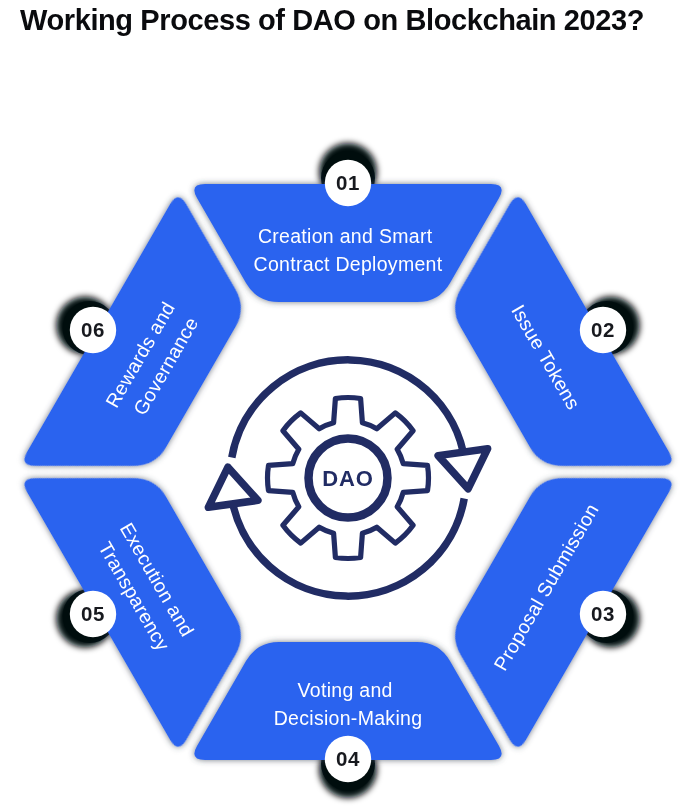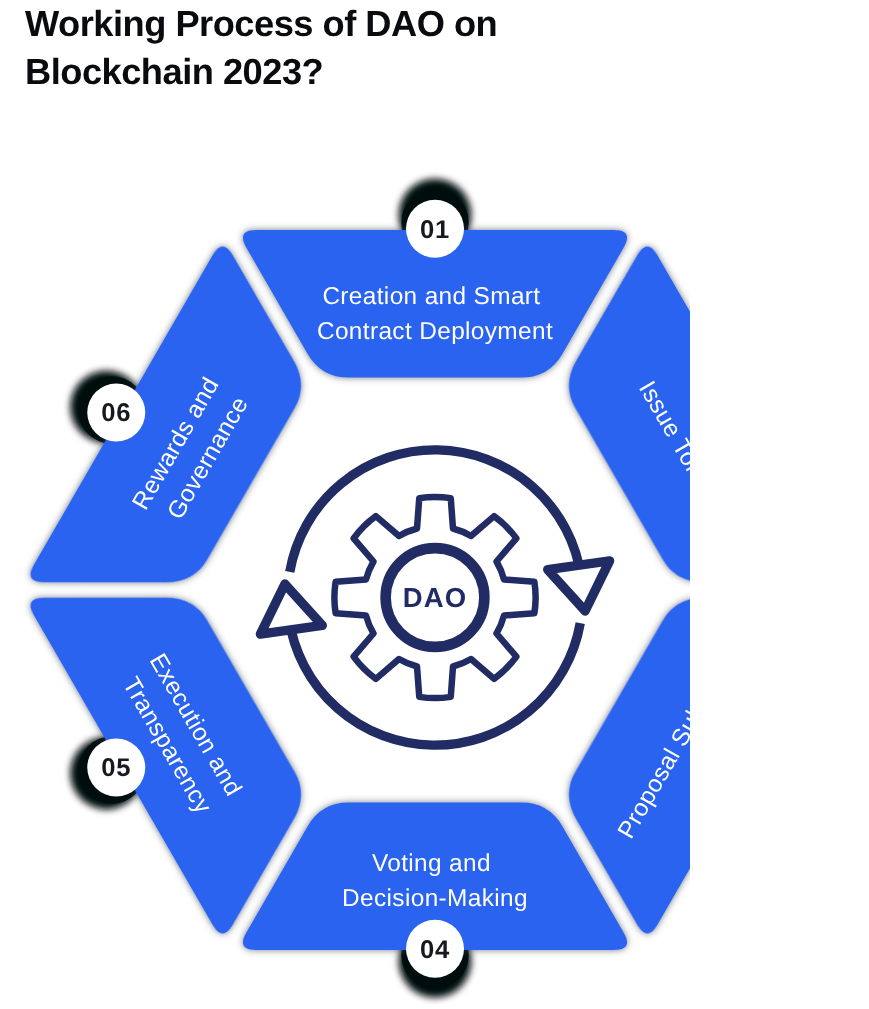--- a/index.html
+++ b/index.html
@@ -1,16 +1,16 @@
 <!DOCTYPE html>
 <html><head>
 <meta charset="utf-8">
 <style>
   html,body{margin:0;padding:0;background:#ffffff;}
-  .stage{position:relative;width:552px;height:807px;background:#fff;overflow:hidden;
+  .stage{position:relative;width:695px;height:807px;background:#fff;overflow:hidden;
          font-family:"Liberation Sans","DejaVu Sans",sans-serif;}
   .title{position:absolute;top:2px;left:20px;right:8px;margin:0;
          font-family:"Liberation Sans","DejaVu Sans",sans-serif;
          font-size:29px;font-weight:800;letter-spacing:-0.4px;color:#0a0b0e;line-height:1.3;}
   svg.diagram{position:absolute;left:0;top:0;width:695px;height:807px;display:block;}
   .seg-label{font-family:"Liberation Sans","DejaVu Sans",sans-serif;
              font-size:19.5px;font-weight:500;letter-spacing:0.3px;fill:#ffffff;}
   .badge-circle{fill:#ffffff;}
   .badge-num{font-family:"Liberation Sans","DejaVu Sans",sans-serif;
              font-size:20.5px;font-weight:600;letter-spacing:0.6px;}

